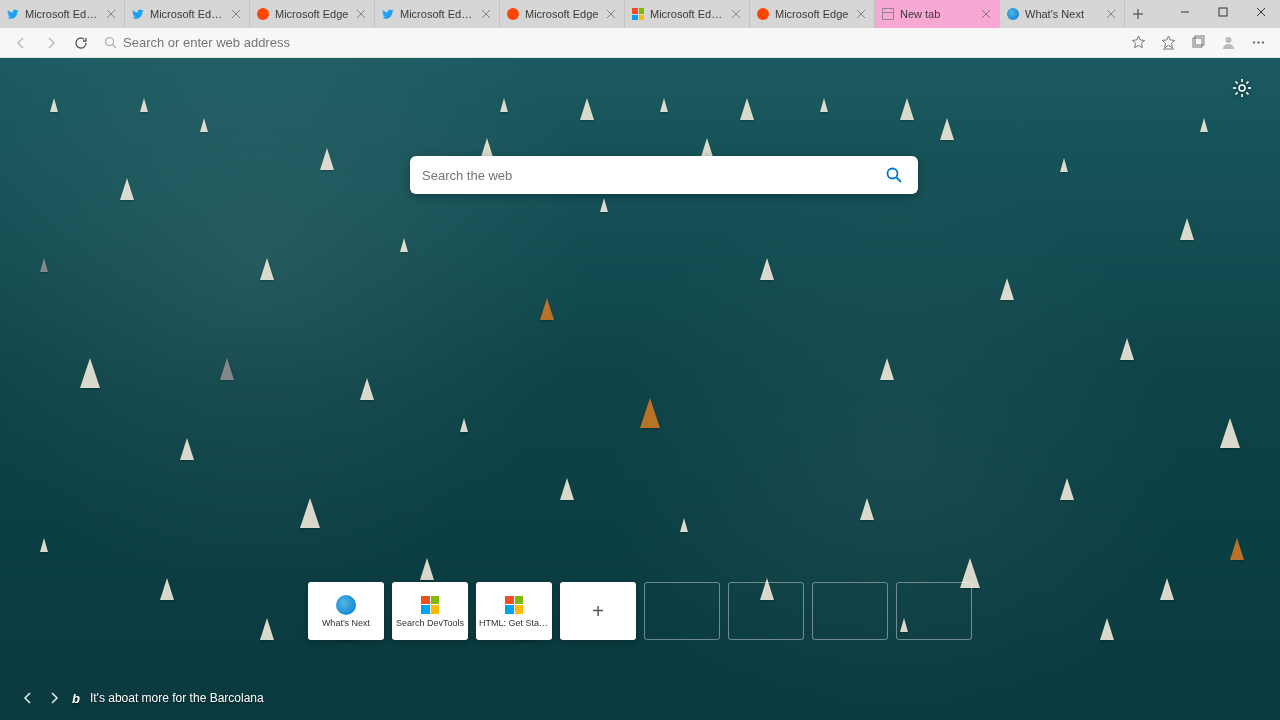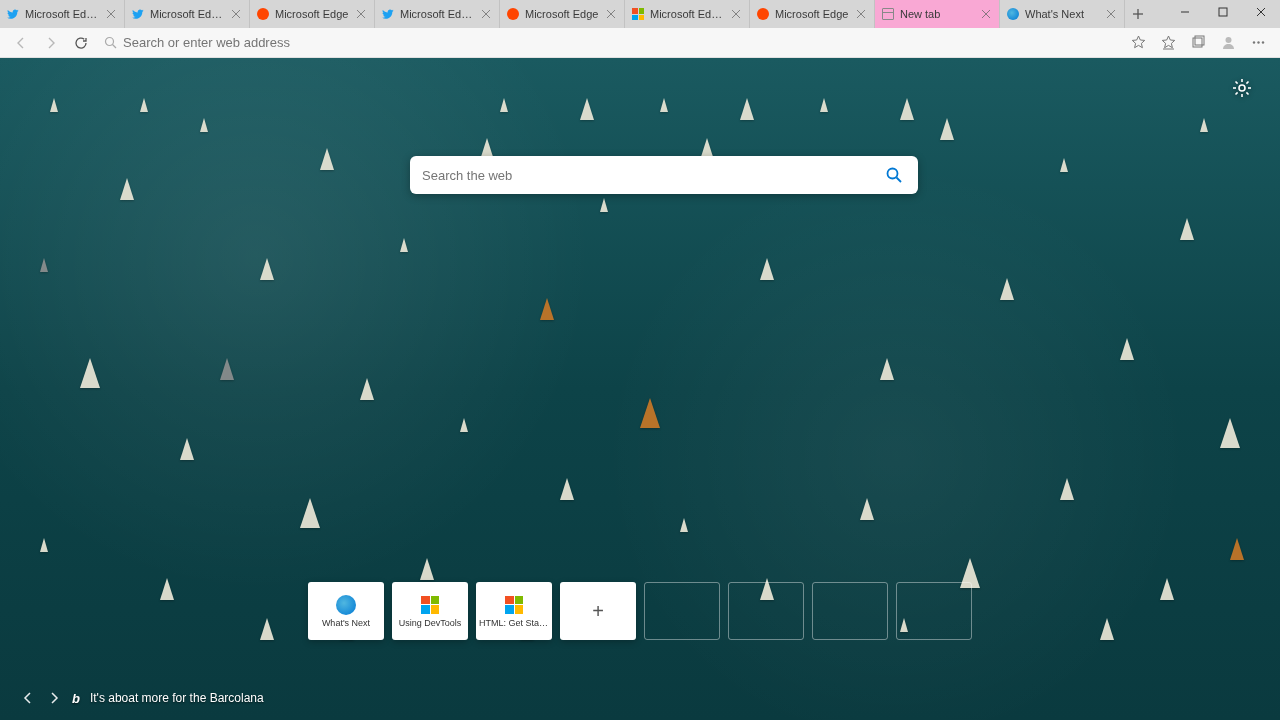--- a/index.html
+++ b/index.html
@@ -376,21 +376,21 @@
       </div>
       <div class="ql-tile filled">
         <div class="ql-icon">
           <div class="fav-ms" style="width:18px;height:18px;">
             <span></span>
             <span></span>
             <span></span>
             <span></span>
           </div>
         </div>
-        <div class="ql-label">Using DevTools</div>
+        <div class="ql-label">Search DevTools</div>
       </div>
       <div class="ql-tile filled">
         <div class="ql-icon">
           <div class="fav-ms" style="width:18px;height:18px;">
             <span></span>
             <span></span>
             <span></span>
             <span></span>
           </div>
         </div>

